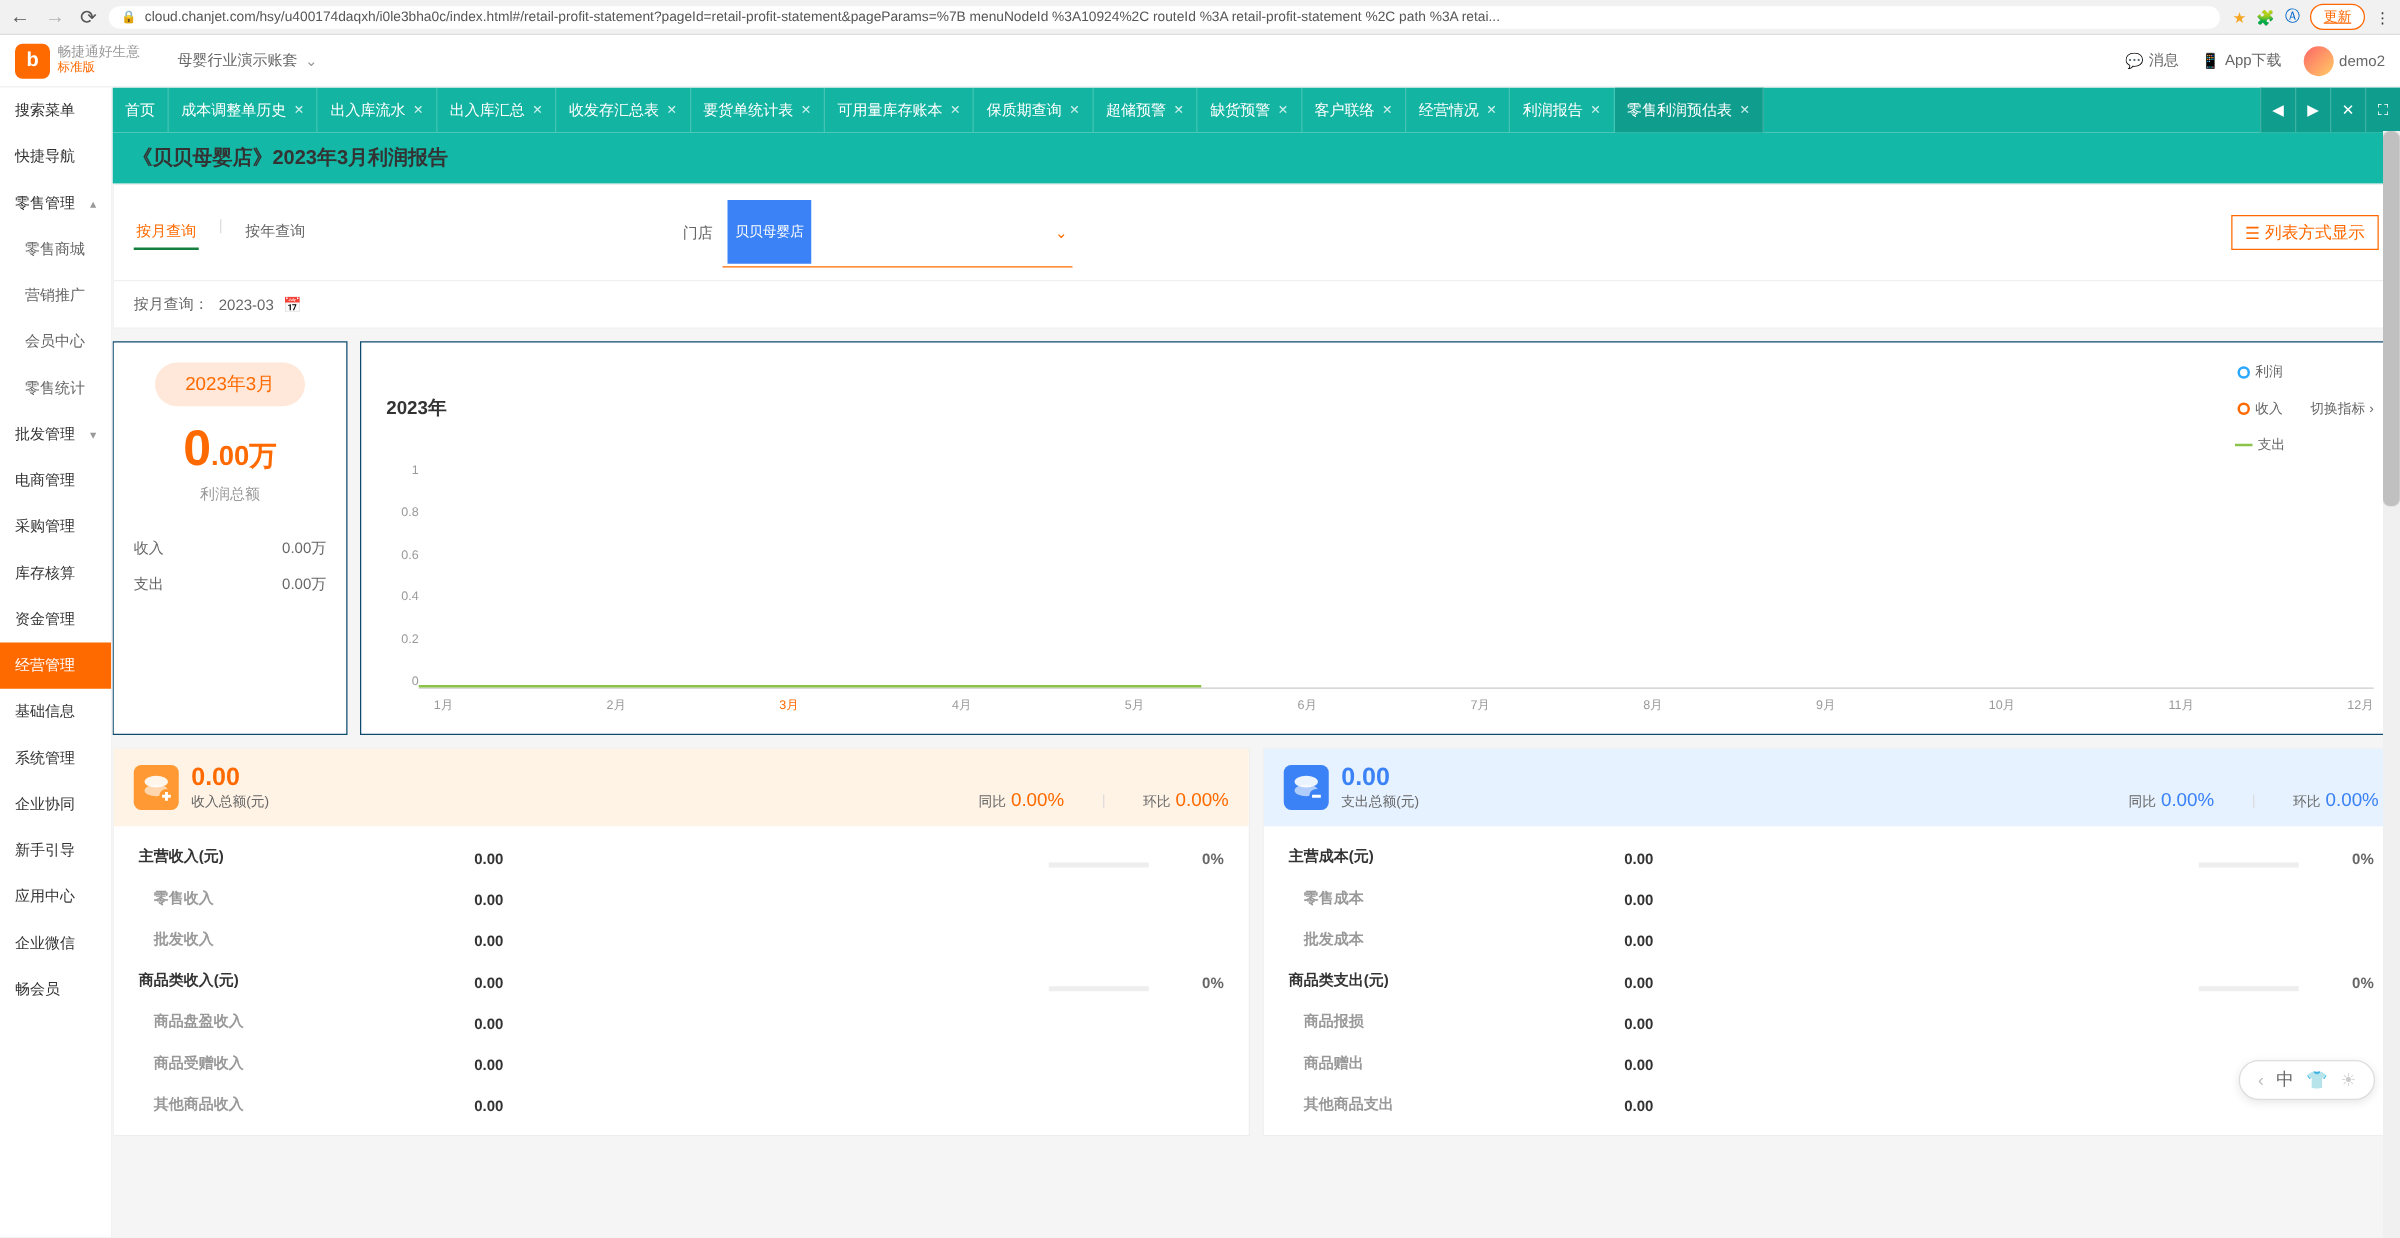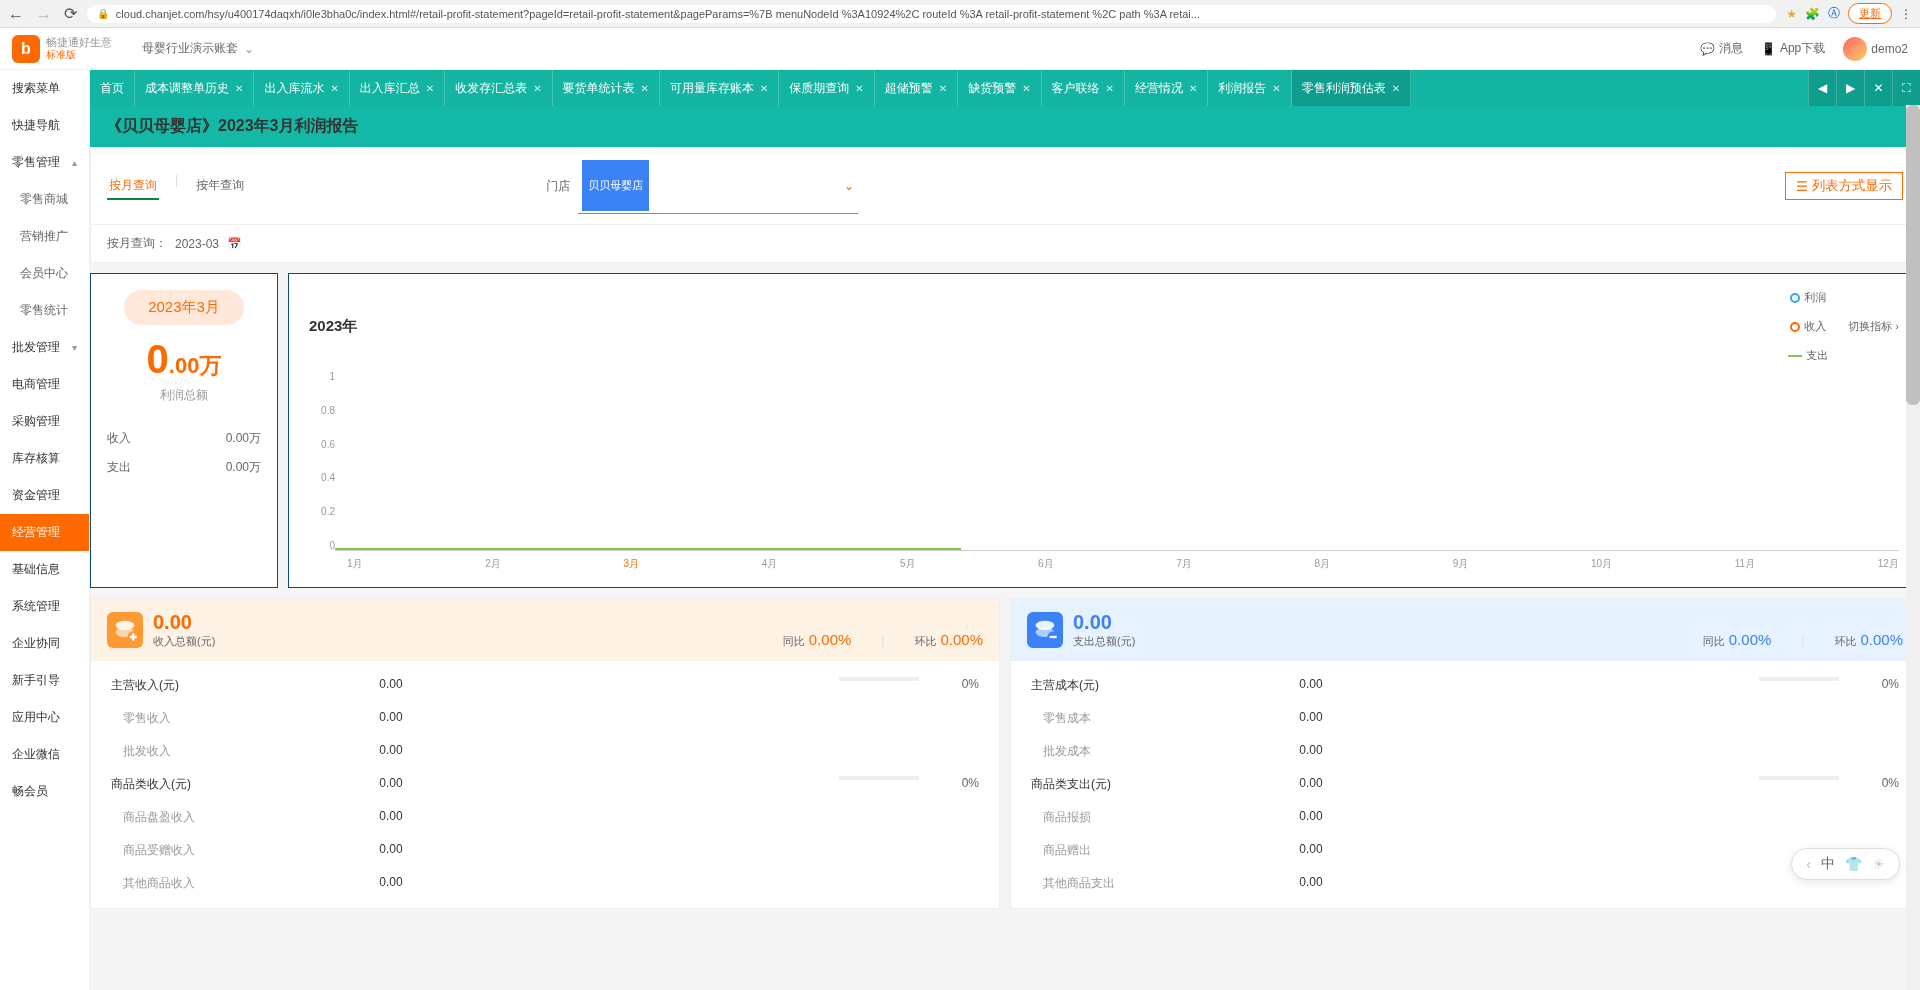--- a/index.html
+++ b/index.html
@@ -99,21 +99,21 @@
 .head-val.exp { color: #3b82f6; }
 .head-sub { font-size: 11px; color: #666; }
 .head-stats { margin-left: auto; display: flex; gap: 30px; align-items: center; margin-top: 20px; }
 .stat { display: flex; gap: 4px; align-items: baseline; }
 .stat .lbl { color: #666; font-size: 11px; }
 .stat .val { font-size: 15px; }
 .stat .val.inc { color: #ff6a00; }
 .stat .val.exp { color: #3b82f6; }
 .stat-sep { color: #ddd; }
 .panel-body { padding: 8px 16px; }
-.data-row { display: flex; align-items: flex-start; padding: 8px 4px; }
+.data-row { display: flex; align-items: flex-end; padding: 8px 4px; font-weight: bold; }
 .data-row .name { flex: 0 0 220px; color: #333; }
 .data-row .name.sub { padding-left: 12px; color: #999; }
 .data-row .val { flex: 0 0 120px; text-align: center; color: #333; }
 .data-row .bar { flex: 1; }
 .data-row .pct { flex: 0 0 60px; text-align: right; color: #666; }
 .mini-bar { height: 4px; background: #eee; width: 80px; margin-left: auto; }
 
 
 .float-pill { position: fixed; right: 20px; bottom: 110px; background: #fff; border: 1px solid #ddd; border-radius: 20px; padding: 6px 14px; box-shadow: 0 2px 8px rgba(0,0,0,0.1); display: flex; gap: 10px; align-items: center; font-size: 14px; color: #666; }
 .scroll-right { position: fixed; right: 0; top: 105px; bottom: 0; width: 14px; background: #f0f0f0; }

